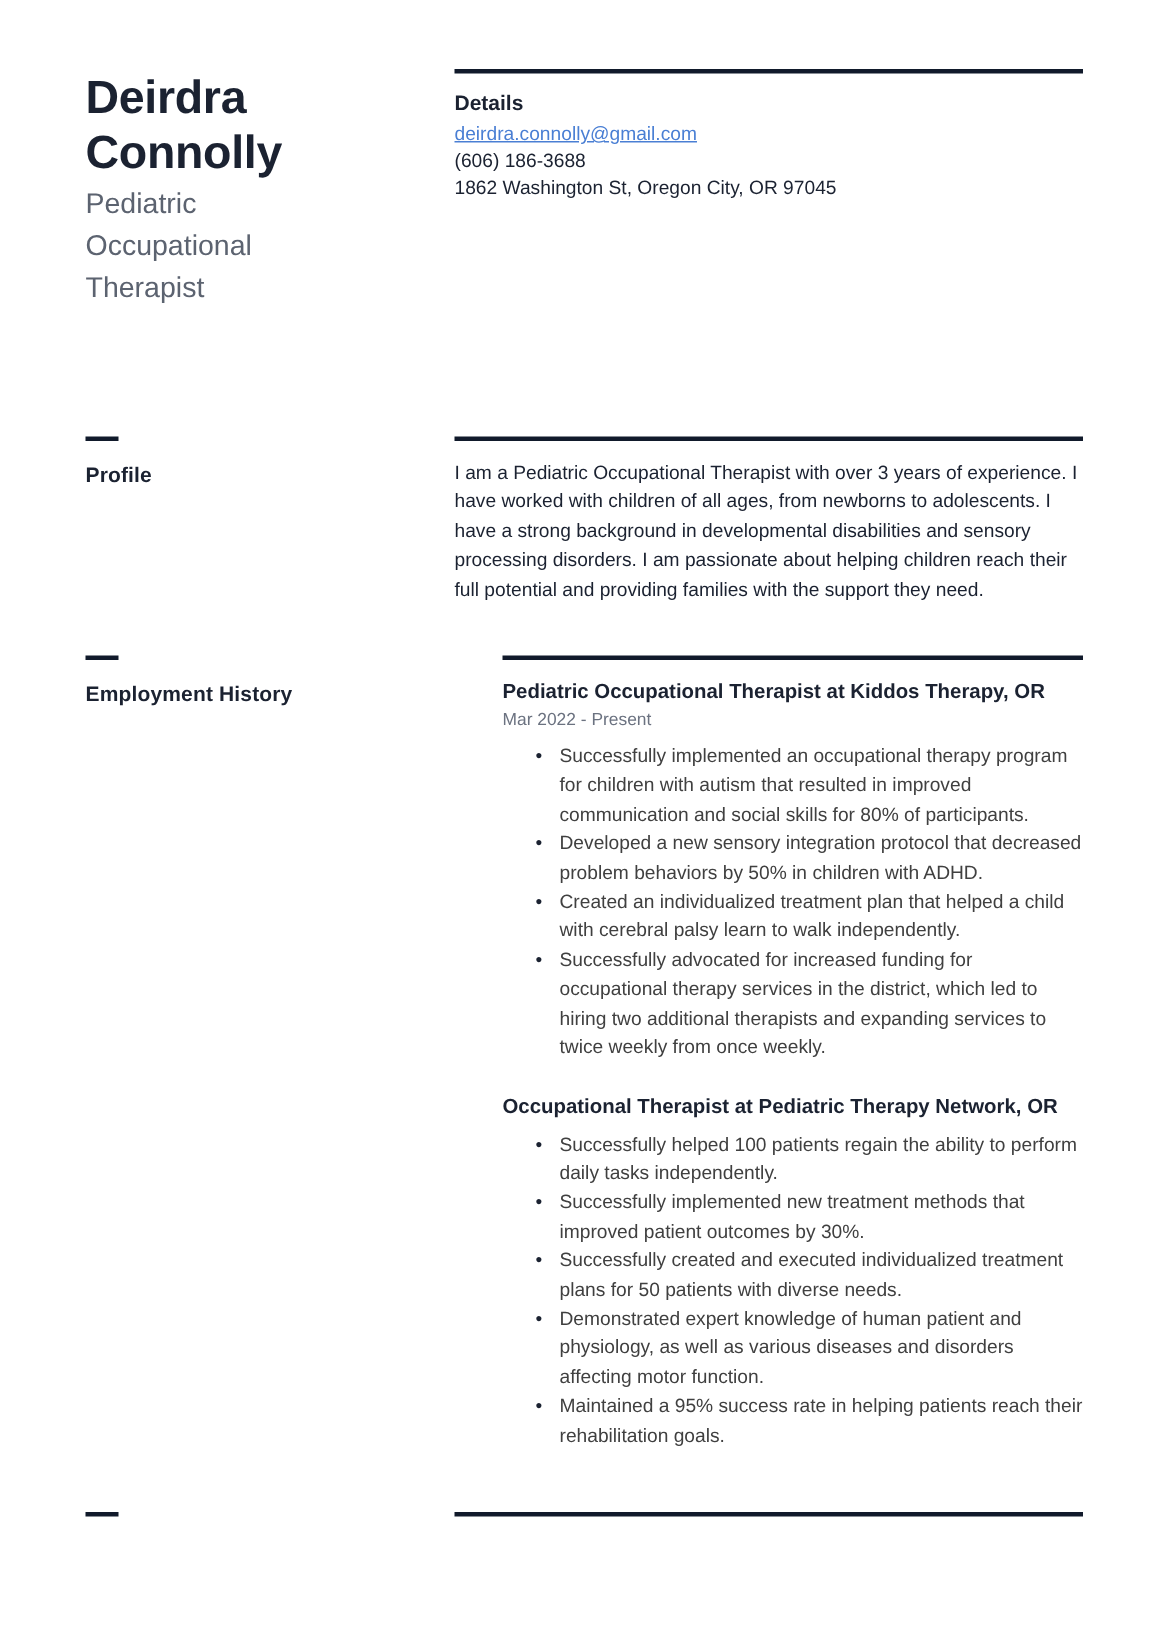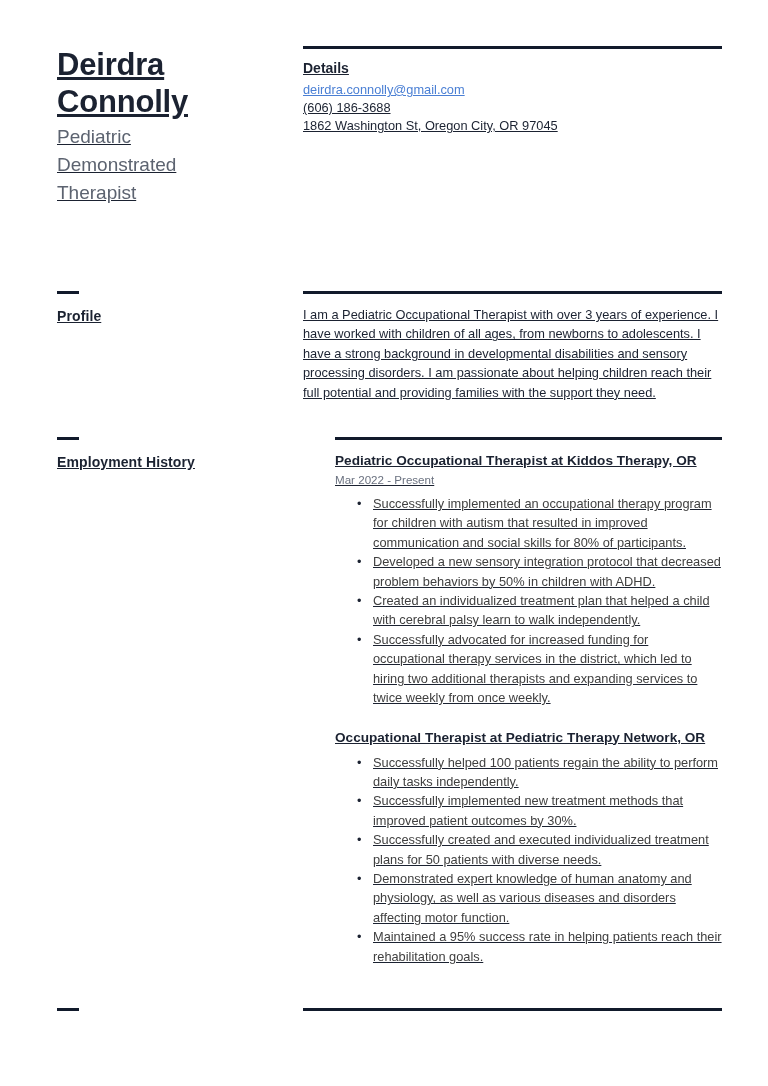--- a/index.html
+++ b/index.html
@@ -14,21 +14,20 @@
     color: #1b2231;
     -webkit-font-smoothing: antialiased;
   }
   .resume {
     position: relative;
     width: 768px;
     height: 1086px;
     box-sizing: border-box;
     padding: 46px 46px 0 57px;
     overflow: hidden;
-    text-decoration: underline;
   }
 
   
   .row {
     display: flex;
     align-items: flex-start;
   }
   .col-left {
     width: 246px;
     flex: 0 0 246px;
@@ -163,21 +162,21 @@
 <div class="resume">
 
   <div class="row header-row">
     <div class="col-left">
       <div class="name">
         <span>Deirdra</span><br>
         <span>Connolly</span>
       </div>
       <div class="job-subtitle">
         <span>Pediatric</span><br>
-        <span>Demonstrated</span><br>
+        <span>Occupational</span><br>
         <span>Therapist</span>
       </div>
     </div>
     <div class="col-right">
       <div class="rule"></div>
       <div class="details-block">
         <div class="details-title">Details</div>
         <div>
           <a class="details-link" href="#">deirdra.connolly@gmail.com</a>
         </div>
@@ -218,21 +217,21 @@
           <li>Successfully advocated for increased funding for occupational therapy services in the district, which led to hiring two additional therapists and expanding services to twice weekly from once weekly.</li>
         </ul>
       </div>
 
       <div class="entry">
         <div class="entry-title">Occupational Therapist at Pediatric Therapy Network, OR</div>
         <ul class="bullets">
           <li>Successfully helped 100 patients regain the ability to perform daily tasks independently.</li>
           <li>Successfully implemented new treatment methods that improved patient outcomes by 30%.</li>
           <li>Successfully created and executed individualized treatment plans for 50 patients with diverse needs.</li>
-          <li>Demonstrated expert knowledge of human anatomy and physiology, as well as various diseases and disorders affecting motor function.</li>
+          <li>Demonstrated expert knowledge of human patient and physiology, as well as various diseases and disorders affecting motor function.</li>
           <li>Maintained a 95% success rate in helping patients reach their rehabilitation goals.</li>
         </ul>
       </div>
     </div>
   </div>
 
   <div class="row sec-education">
     <div class="col-left">
       <div class="dash"></div>
 

